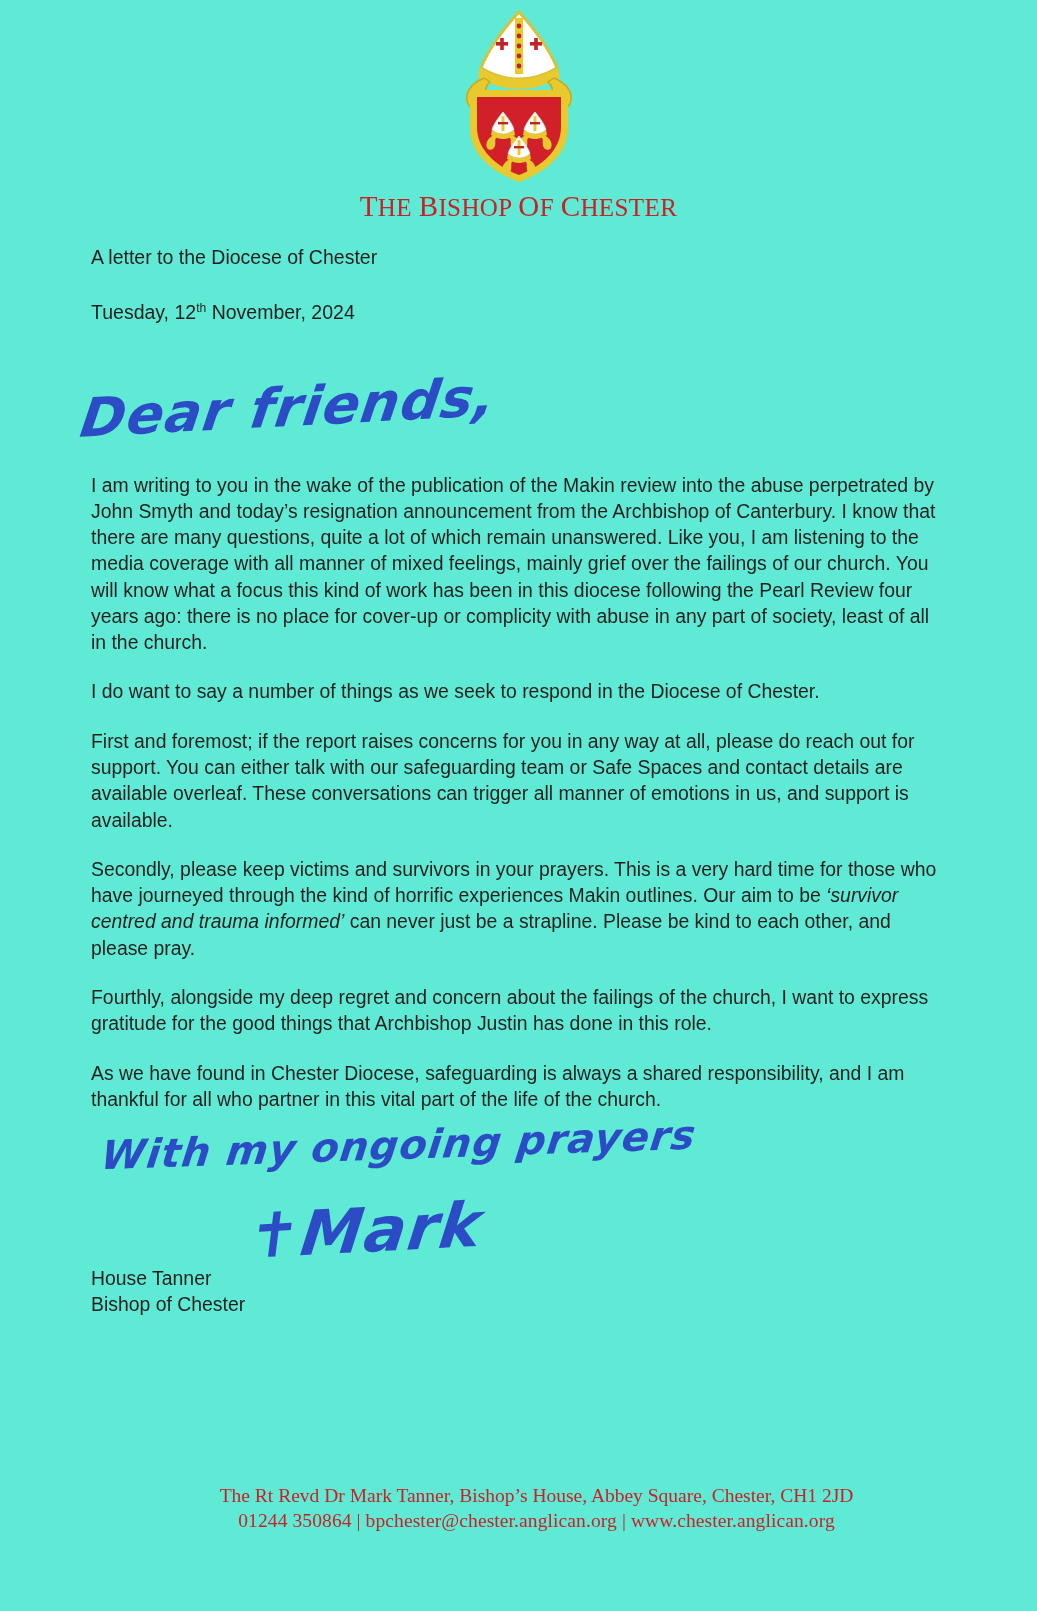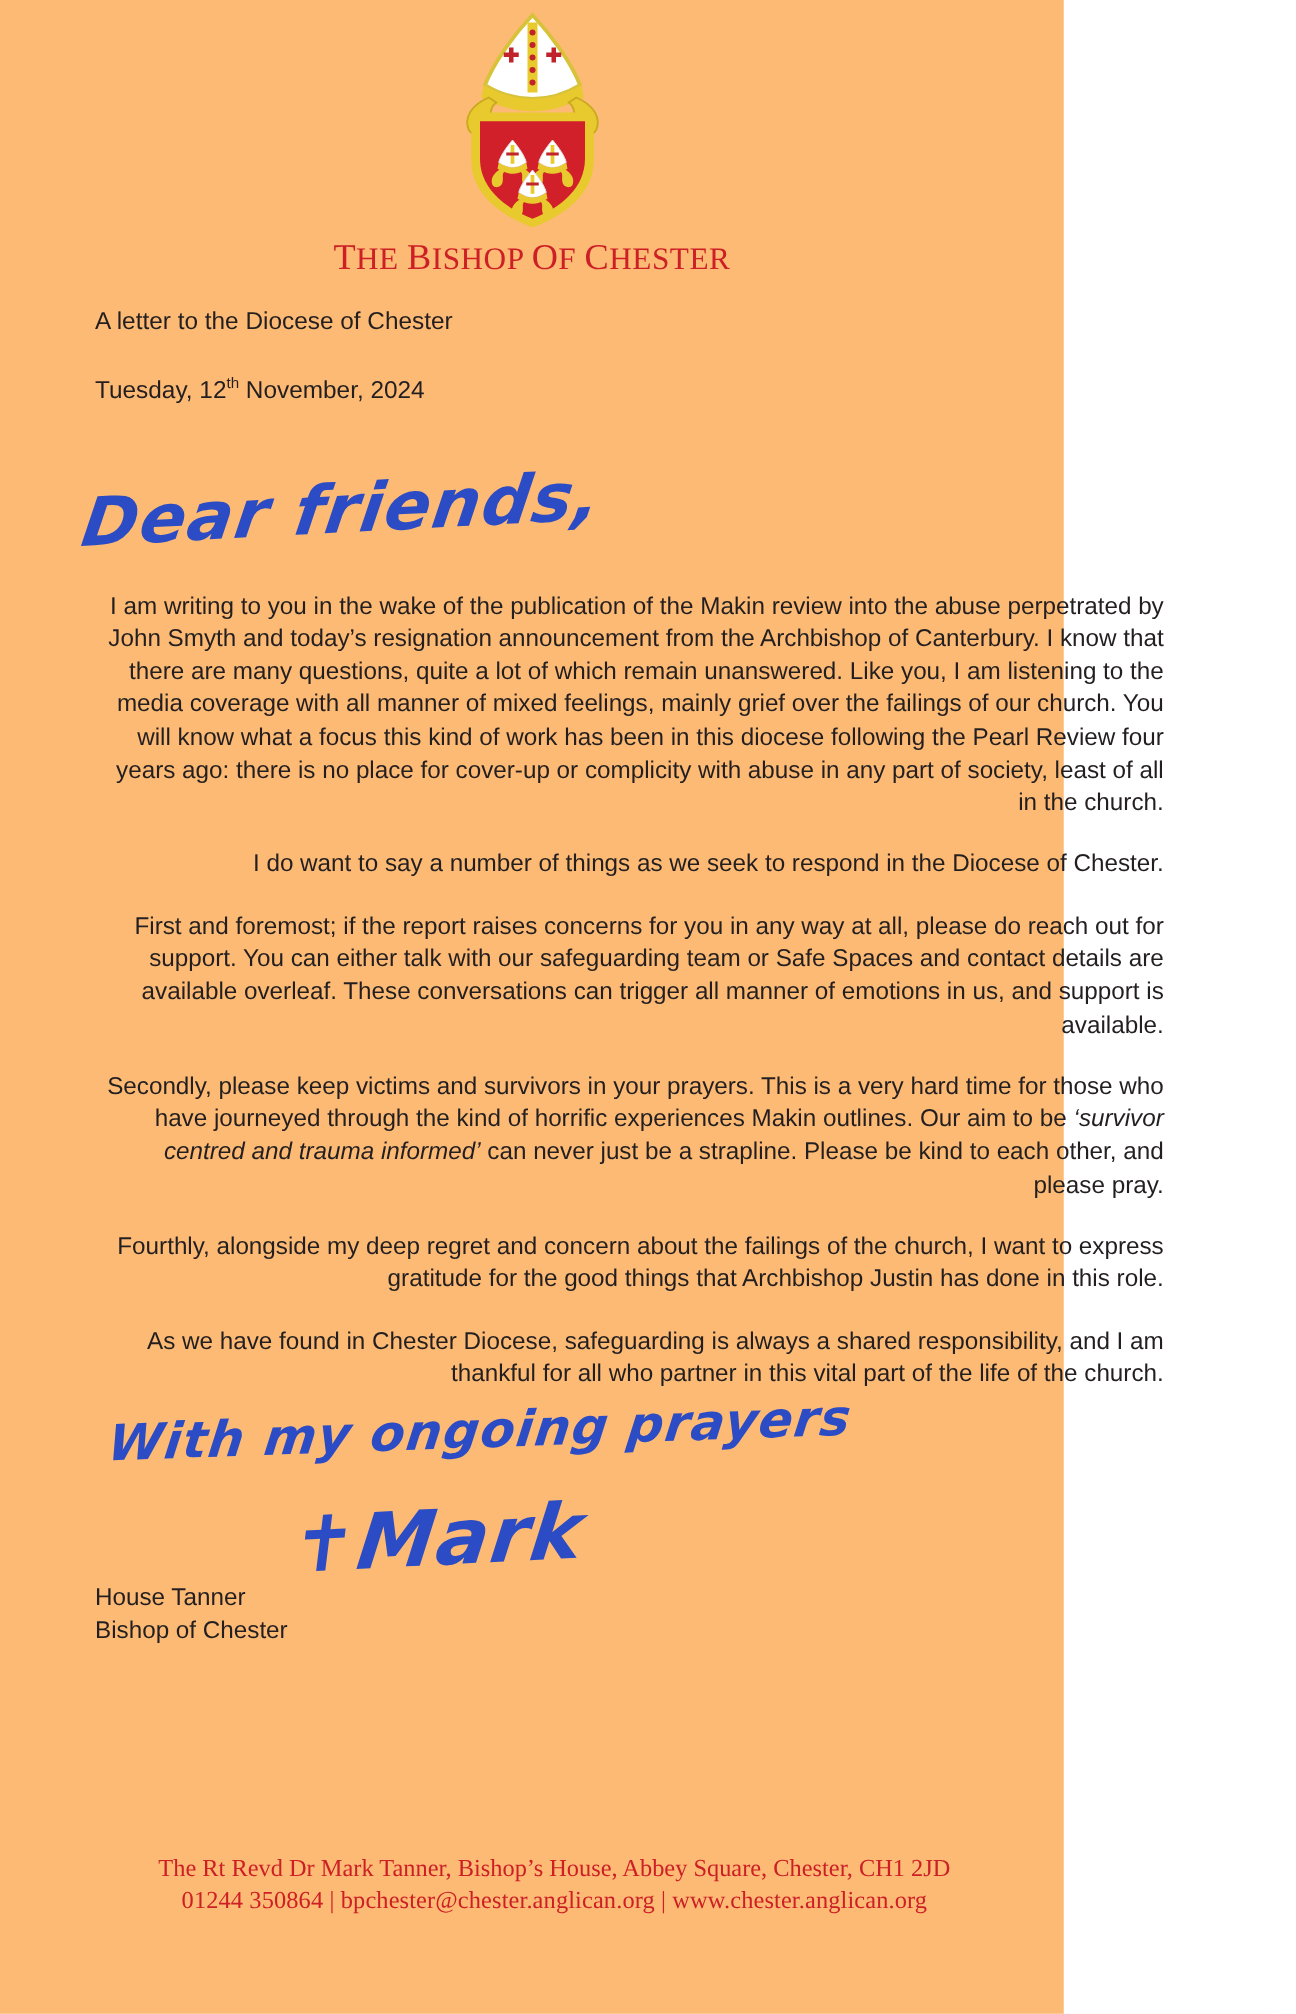--- a/index.html
+++ b/index.html
@@ -10,24 +10,24 @@
   body {
     width: 1037px;
     height: 1611px;
     font-family: "Liberation Sans", sans-serif;
     color: #231f20;
     position: relative;
     overflow: hidden;
   }
 
   .page {
-    width: 851px;
+    width: 1037px;
     height: 1611px;
     position: relative;
-    background: #fdba74;
+    background: #5eead4;
   }
 
   
   .crest-block {
     text-align: center;
     padding-top: 6px;
   }
   .crest {
     width: 190px;
     height: 180px;
@@ -44,21 +44,21 @@
     font-variant: small-caps;
     white-space: nowrap;
   }
   .org-title .cap {
     font-size: 29px;
   }
 
   
   .letter {
     position: absolute;
-    left: 76px;
+    left: 91px;
     top: 243px;
     width: 855px;
   }
   .meta-line {
     font-size: 19.5px;
     line-height: 1.5;
     color: #231f20;
     margin: 0 0 26px 0;
   }
   .meta-line sup {
@@ -84,21 +84,21 @@
     top: 22px;
     font-size: 54px;
     transform: skewX(-11deg) rotate(-3deg);
   }
 
   p.para {
     font-size: 19.4px;
     line-height: 1.355;
     margin: 0 0 23px 0;
     color: #231f20;
-    text-align: right;
+    text-align: left;
   }
   p.para:last-of-type { margin-bottom: 0; }
   .quote-ital {
     font-style: italic;
   }
 
   
   .signoff {
     position: relative;
     height: 205px;

